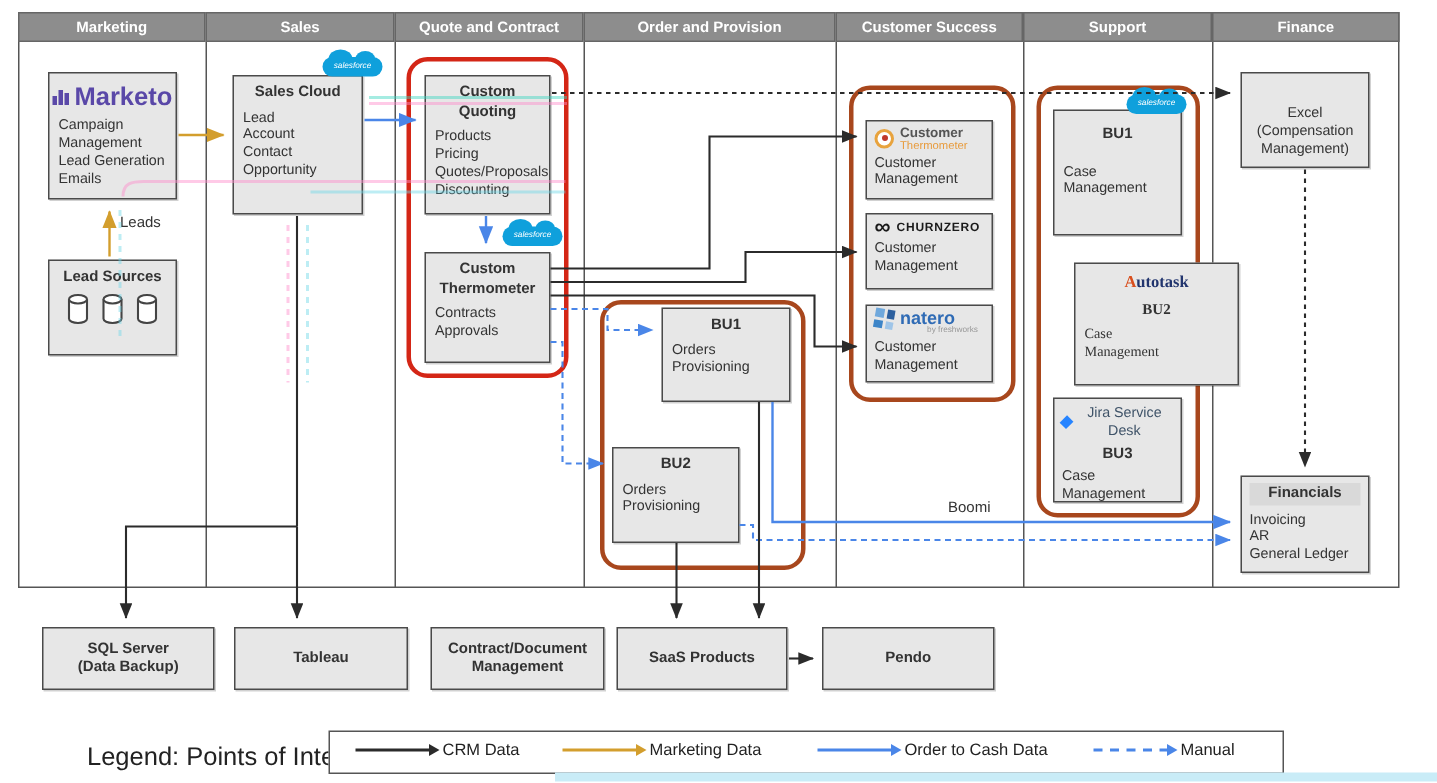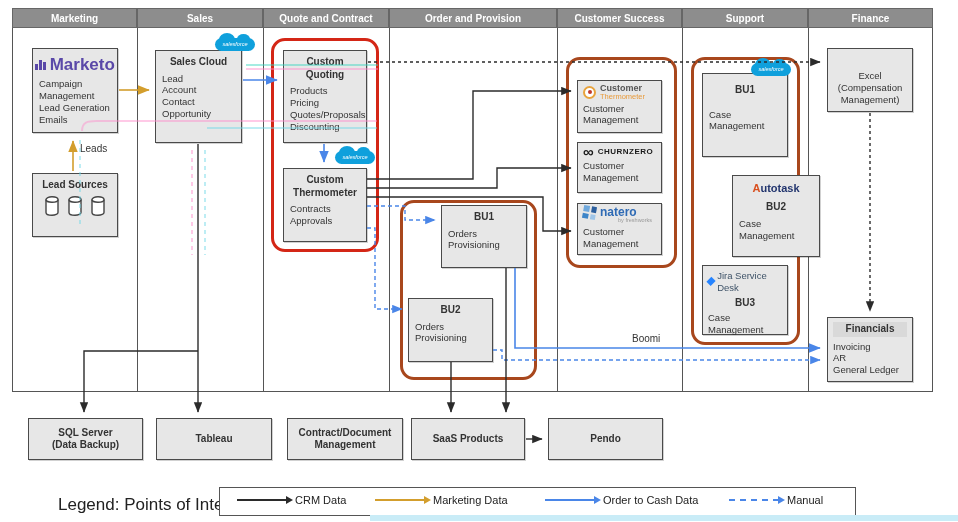--- a/index.html
+++ b/index.html
@@ -223,30 +223,30 @@
 
   <div class="node" style="left:702px;top:73px;width:86px;height:84px;">
     <div class="title" style="margin-top:6px;margin-bottom:12px;">BU1</div>
     <div class="lines">Case
 Management</div>
   </div>
   <div class="sfc" style="left:748px;top:58px;">
     <i class="c"></i>
       <span>salesforce</span>
   </div>
-  <div class="node" style="left:732px;top:175px;width:88px;height:82px;">
+  <div class="node" style="left:716px;top:175px;width:110px;height:82px;font-family:Liberation Serif, serif;">
     <div style="text-align:center;margin-top:2px;">
       <span class="at-a">A</span><span class="at-rest">utotask</span>
     </div>
     <div class="title" style="margin:5px 0;">BU2</div>
     <div class="lines">Case
 Management</div>
   </div>
   <div class="node" style="left:702px;top:265px;width:86px;height:70px;padding:4px 5px;">
-    <div class="logorow" style="margin:0;gap:3px;">
+    <div class="logorow" style="margin:0;gap:3px;text-align:center;">
       <span class="jira-d"></span>
       <span class="jira-w">Jira Service Desk</span>
     </div>
     <div class="title" style="margin:3px 0;">BU3</div>
     <div class="lines">Case
 Management</div>
   </div>
 
   <div class="node plaincenter" style="left:827px;top:48px;width:86px;height:64px;padding-top:9px;">
     <span class="lines">Excel

